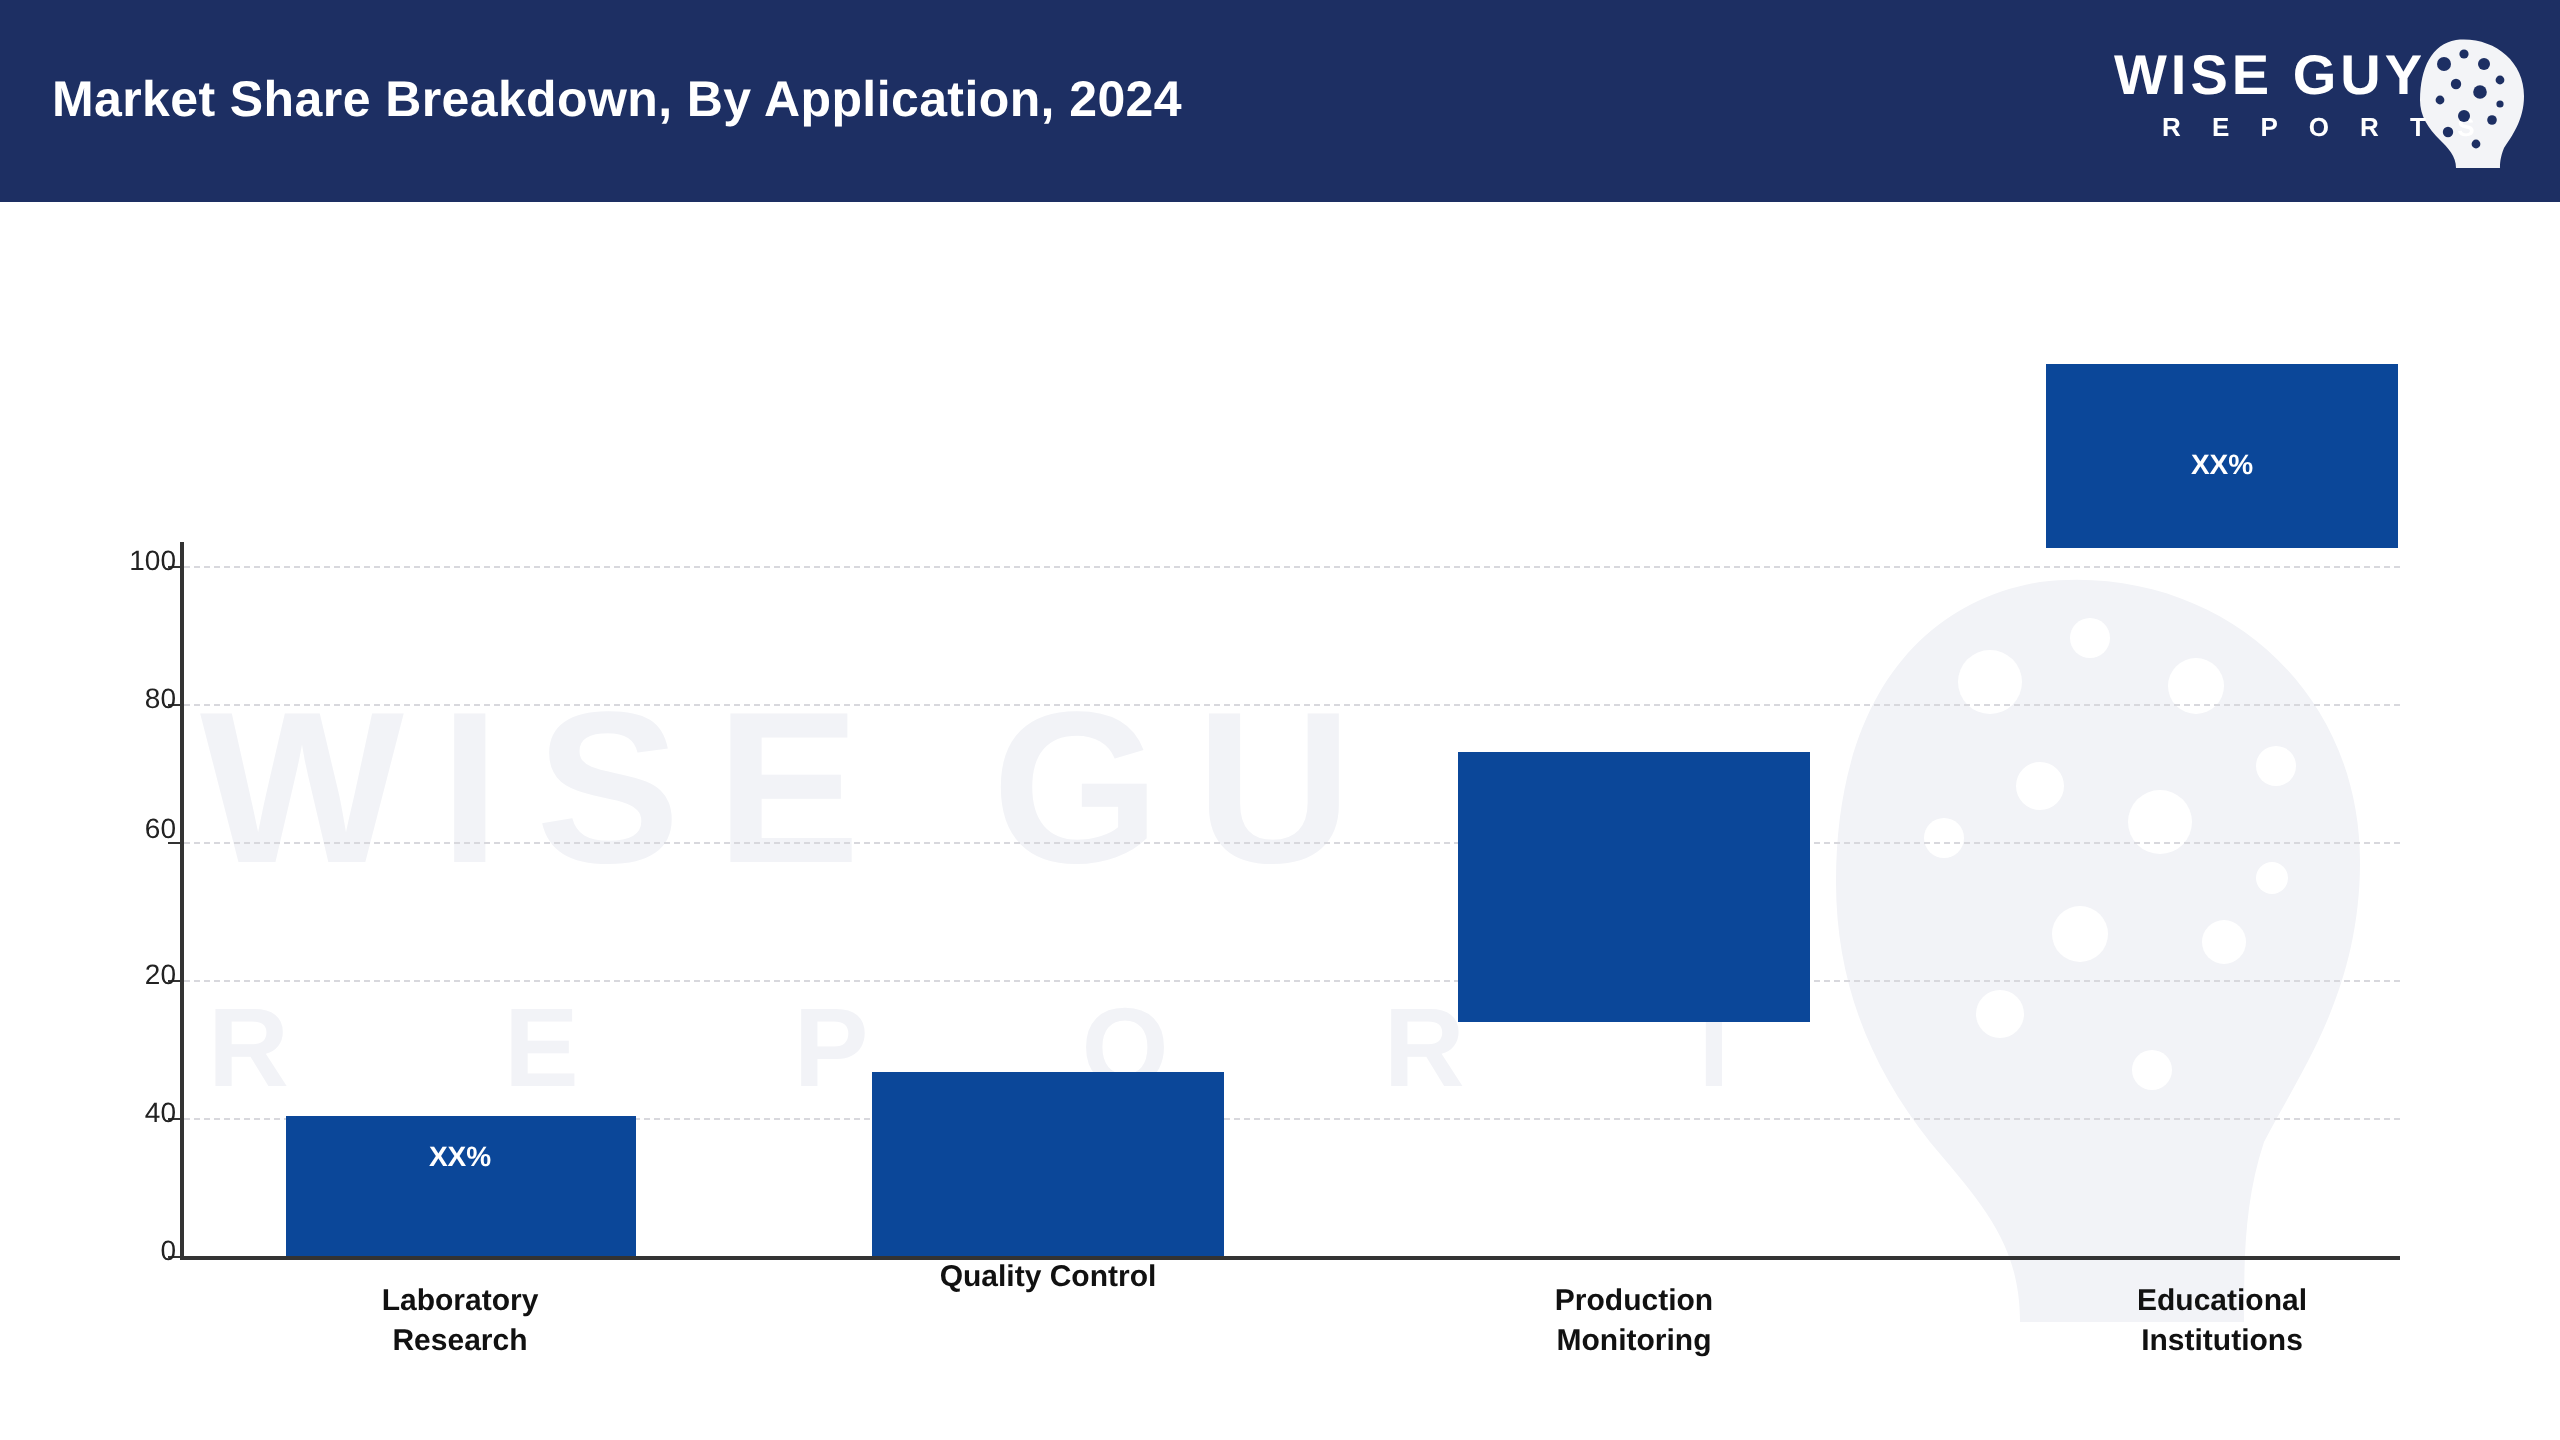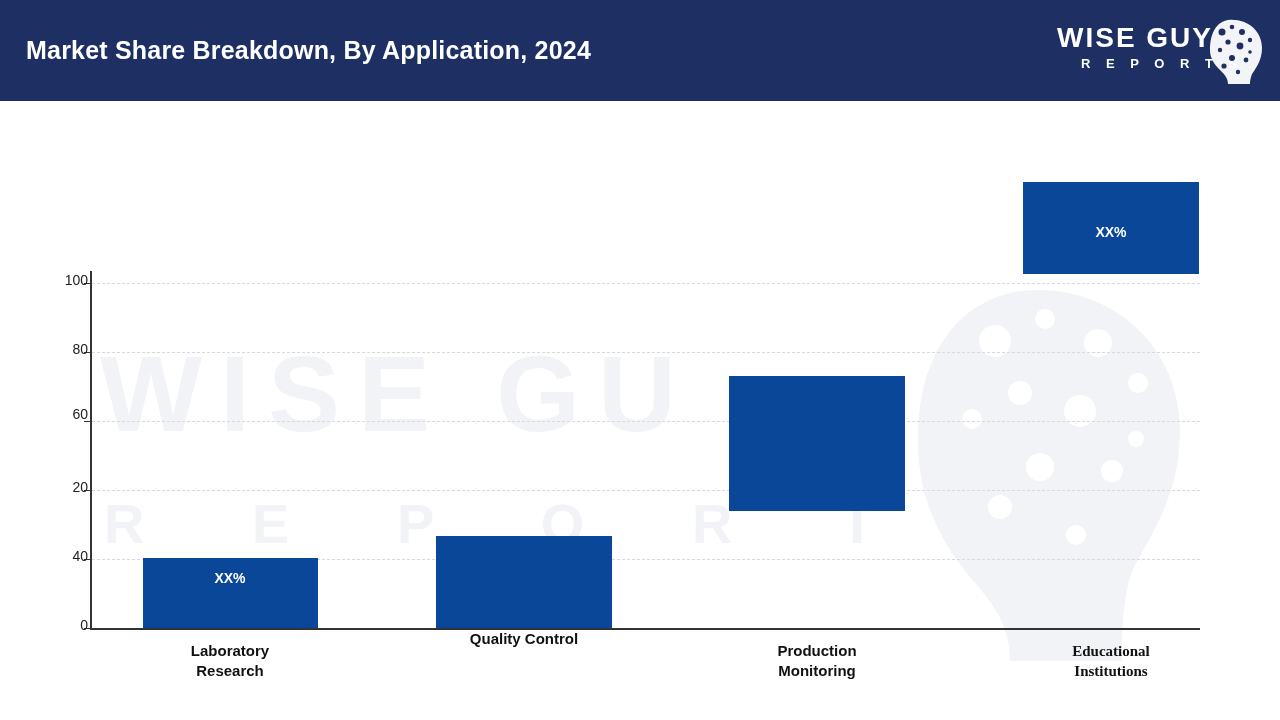--- a/index.html
+++ b/index.html
@@ -267,17 +267,17 @@
     <div class="ytick-label" style="top:389px">20</div>
     <div class="ytick-label" style="top:316px">60</div>
     <div class="ytick-label" style="top:251px">80</div>
     <div class="ytick-label" style="top:182px">100</div>
 
     <div class="cat-label" style="left:230px; top:540px;">Laboratory
 Research</div>
     <div class="cat-label" style="left:524px; top:528px;">Quality Control</div>
     <div class="cat-label" style="left:817px; top:540px;">Production
 Monitoring</div>
-    <div class="cat-label" style="left:1111px; top:540px;font-family:Liberation Serif, serif;">Educational
+    <div class="cat-label" style="left:1111px; top:540px;">Educational
 Institutions</div>
 
   </div>
 </div>
 
 </body></html>

